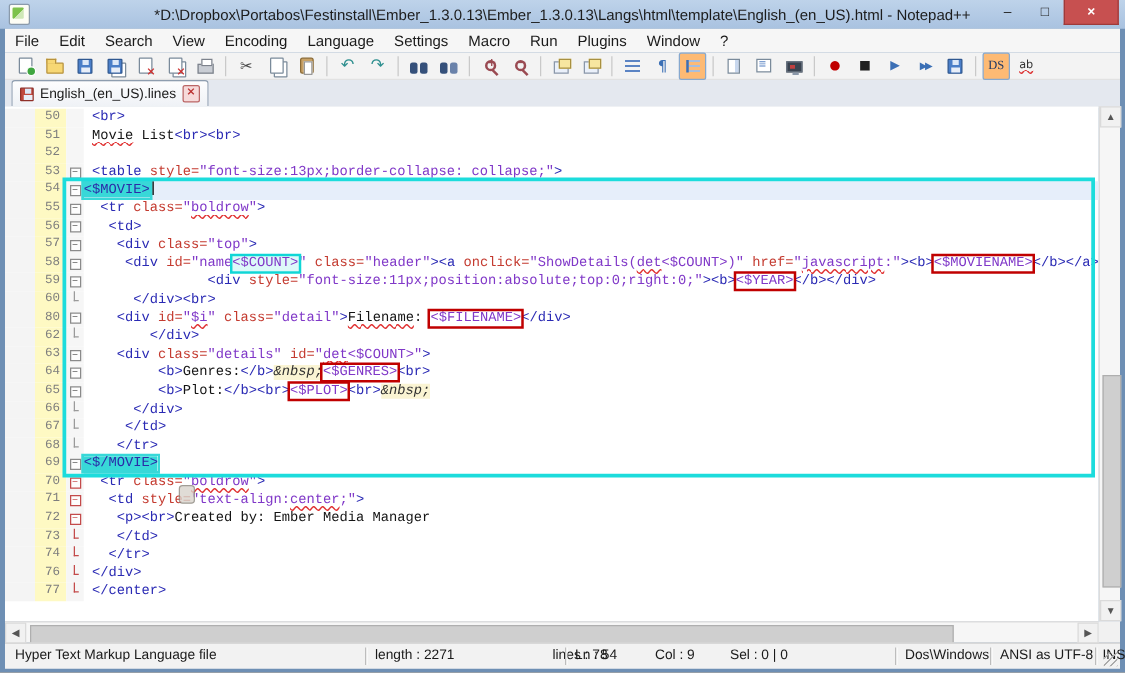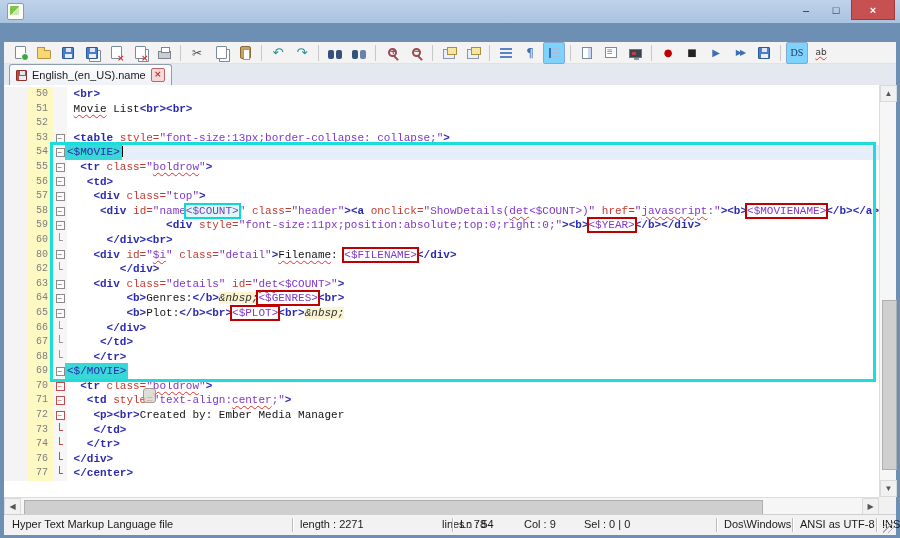--- a/index.html
+++ b/index.html
@@ -20,21 +20,21 @@
     font-weight:bold;border-top:none;}
   
   .menubar{position:absolute;left:4px;top:23px;width:892px;height:19px;background:#F6F6F6;
     display:flex;align-items:center;font-size:12px;color:#1A1A1A;}
   .menu-item{padding:0 8px;height:100%;display:flex;align-items:center;}
   
   .toolbar{position:absolute;left:4px;top:42px;width:892px;height:22px;background:#F3F3F3;
     border-bottom:1px solid #E2E2E2;display:flex;align-items:center;padding-left:4px;box-sizing:border-box;}
   .tbtn{width:20px;height:20px;display:flex;align-items:center;justify-content:center;
     border:1px solid transparent;border-radius:2px;margin:0 1px;flex:none;}
-  .tbtn.pressed{background:#7dd3fc;border-color:#86A8CE;}
+  .tbtn.pressed{background:#fdba74;border-color:#86A8CE;}
   .tsep{width:1px;height:16px;background:#C9C9C9;margin:0 4px;flex:none;}
   .g{font-family:"DejaVu Sans",sans-serif;line-height:1;}
   .ic{position:relative;box-sizing:border-box;}
   .ic.doc{width:11px;height:13px;background:#FFF;border:1px solid #7A8A9A;border-radius:1px;}
   .ic.doc.new::after{content:"";position:absolute;right:-4px;bottom:-3px;width:6px;height:6px;
     border-radius:50%;background:#3FA53F;border:1px solid #FFF;}
   .ic.doc.cls::after{content:"×";position:absolute;right:-4px;bottom:-5px;color:#C33;
     font:bold 9px "DejaVu Sans",sans-serif;}
   .ic.all{box-shadow:3px 3px 0 -1px #FFF,3px 3px 0 0 #7A8A9A;}
   .ic.folder{width:14px;height:9px;background:#F7D774;border:1px solid #B8923D;border-radius:1px;margin-top:4px;}
@@ -91,21 +91,21 @@
   .cl-fold{width:14px;flex:none;background:#F6F6F6;display:flex;align-items:center;justify-content:center;position:relative;}
   .cl-text{flex:1;font:11px/14.6px "Liberation Mono",monospace;white-space:pre;position:relative;}
   .cl-text.cur{background:#E6EEFA;}
   .fbox{width:9px;height:9px;border:1px solid #8A8A8A;background:#FDFDFD;color:#555;
     font:8px/7px "Liberation Mono",monospace;text-align:center;box-sizing:border-box;}
   .fbox.r{border-color:#C34A4A;color:#C34A4A;}
   .fend{width:100%;height:100%;position:relative;}
   .fend::before{content:"";position:absolute;left:6px;top:0;height:8px;width:1px;background:#9A9A9A;}
   .fend::after{content:"";position:absolute;left:6px;top:7px;width:4px;height:1px;background:#9A9A9A;}
   .fend.r::before,.fend.r::after{background:#C34A4A;}
-  .seg.tg{color:#2A2AB4;font-weight:bold;} .seg.at{color:#C43B30;} .seg.vl{color:#8038C8;}
+  .seg.tg{color:#2A2AB4;} .seg.at{color:#C43B30;} .seg.vl{color:#8038C8;}
   .seg.tx{color:#141414;} .seg.ph{color:#8038C8;}
   .seg.en{font-style:italic;color:#303030;background:#FAF4D3;}
   .seg.sq{text-decoration:underline;text-decoration-style:wavy;text-decoration-color:#E03030;
     text-decoration-thickness:1px;text-underline-offset:2px;}
   .seg.rbox{outline:2px solid #C00000;}
   .seg.cbox{outline:2px solid #10D6D6;background:rgba(16,214,214,.14);}
   .seg.cfill{background:#38D8D8;color:#2B2BA8;box-shadow:0 0 0 2px #38D8D8;}
   .caret{display:inline-block;width:1px;height:11px;background:#000;vertical-align:-2px;margin-left:2px;}
   .ann-big{position:absolute;left:46px;top:57px;width:826px;height:240px;
     border:3px solid #1CDCDC;z-index:2;pointer-events:none;box-sizing:border-box;}
@@ -129,27 +129,42 @@
   .grip{position:absolute;right:2px;bottom:2px;width:11px;height:11px;
     background:repeating-linear-gradient(135deg,transparent 0 3px,#ABABAB 3px 4px);}
 </style>
 </head>
 <body>
 
 <div id="stage">
 
   <div class="titlebar">
     <div class="appicon"></div>
+    <div class="wtitle">*D:\Dropbox\Portabos\Festinstall\Ember_1.3.0.13\Ember_1.3.0.13\Langs\html\template\English_(en_US).html - Notepad++</div>
     <div class="wctrl">
       <div class="wbtn">–</div>
       <div class="wbtn">□</div>
       <div class="wbtn close">×</div>
     </div>
   </div>
 
+  <div class="menubar" id="menubar">
+      <span class="menu-item">File</span>
+      <span class="menu-item">Edit</span>
+      <span class="menu-item">Search</span>
+      <span class="menu-item">View</span>
+      <span class="menu-item">Encoding</span>
+      <span class="menu-item">Language</span>
+      <span class="menu-item">Settings</span>
+      <span class="menu-item">Macro</span>
+      <span class="menu-item">Run</span>
+      <span class="menu-item">Plugins</span>
+      <span class="menu-item">Window</span>
+      <span class="menu-item">?</span>
+    </div>
 
   <div class="toolbar" id="toolbar">
       <div class="tbtn">
         <span class="ic doc new"></span>
       </div>
       <div class="tbtn">
         <span class="ic folder"></span>
       </div>
       <div class="tbtn">
         <span class="ic floppy"></span>
@@ -245,21 +260,21 @@
         <span class="g" style="color: rgb(31, 56, 100); font-size: 10px; font-family: &quot;Liberation Serif&quot;, serif;">DS</span>
       </div>
       <div class="tbtn">
         <span class="g" style="color: rgb(51, 51, 51); font-size: 9px; text-decoration: underline 1px wavy rgb(221, 51, 51);">ab</span>
       </div>
     </div>
 
   <div class="tabbar">
     <div class="tab active">
       <span class="ic floppy red"></span>
-      <span class="tablabel">English_(en_US).name</span>
+      <span class="tablabel">English_(en_US).lines</span>
       <span class="tabclose">×</span>
     </div>
   </div>
 
   <div class="editor">
     <div id="rows">
         <div class="cl">
           <div class="cl-bm"></div>
           <div class="cl-num">50</div>
           <div class="cl-fold"></div>

